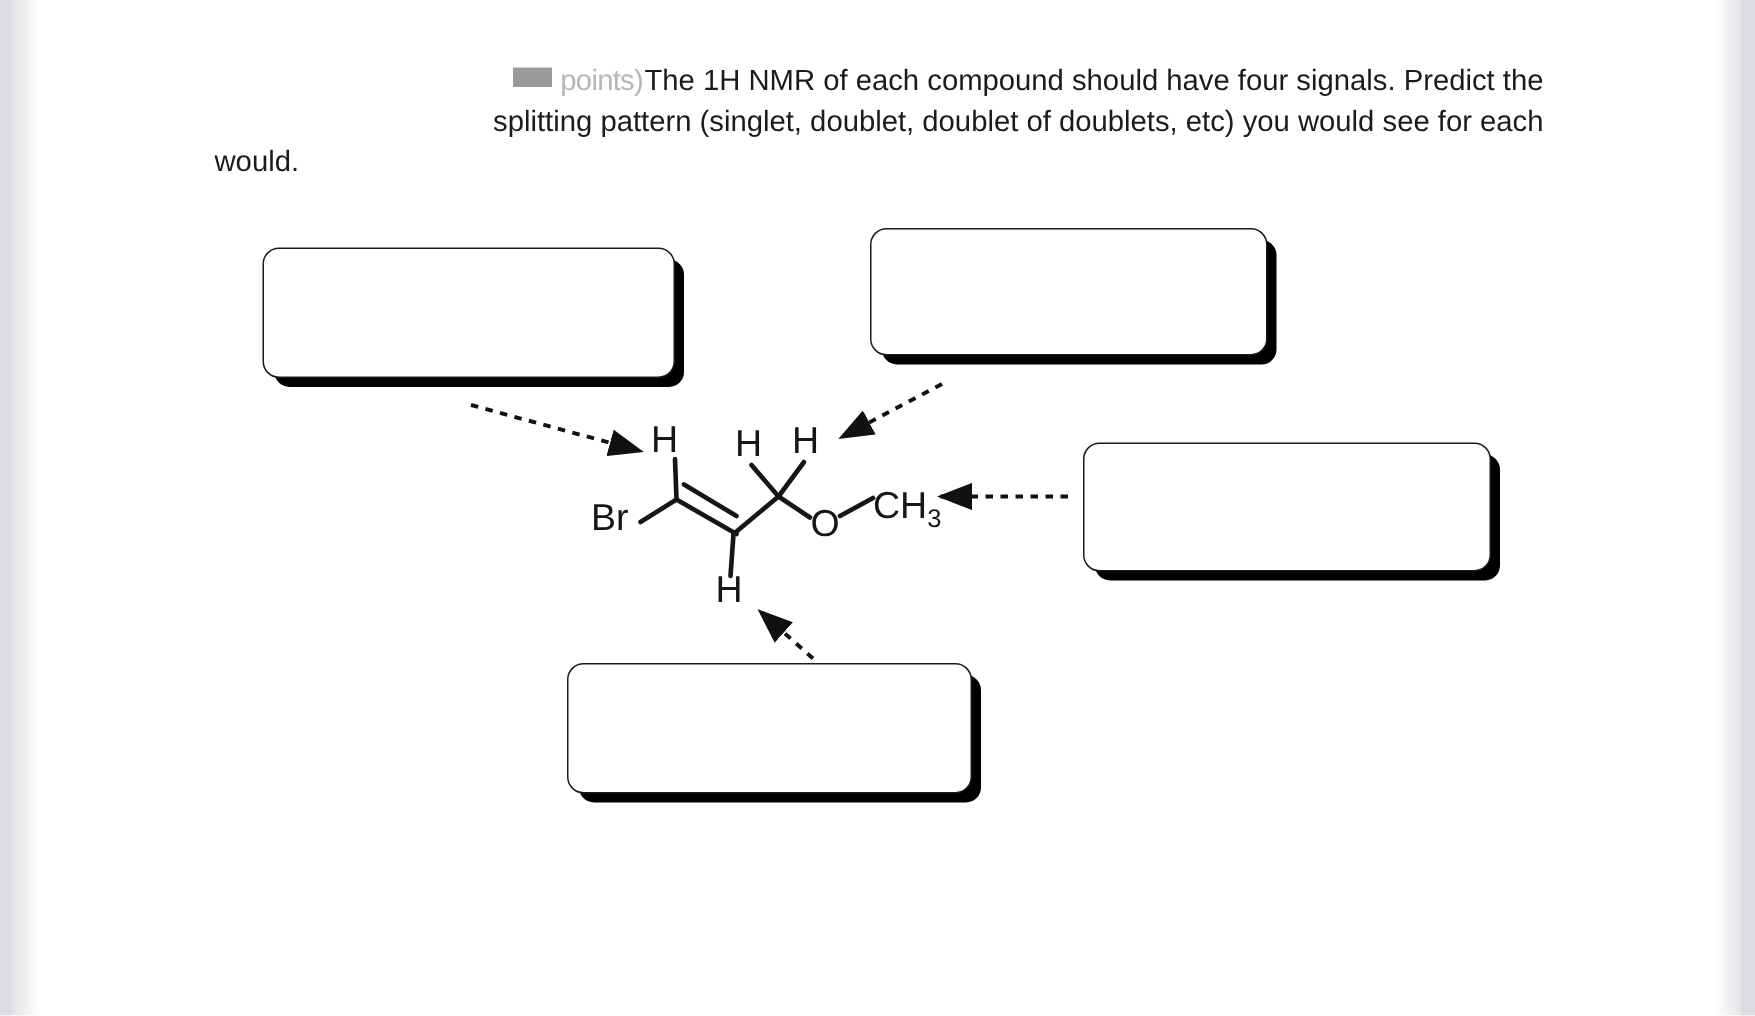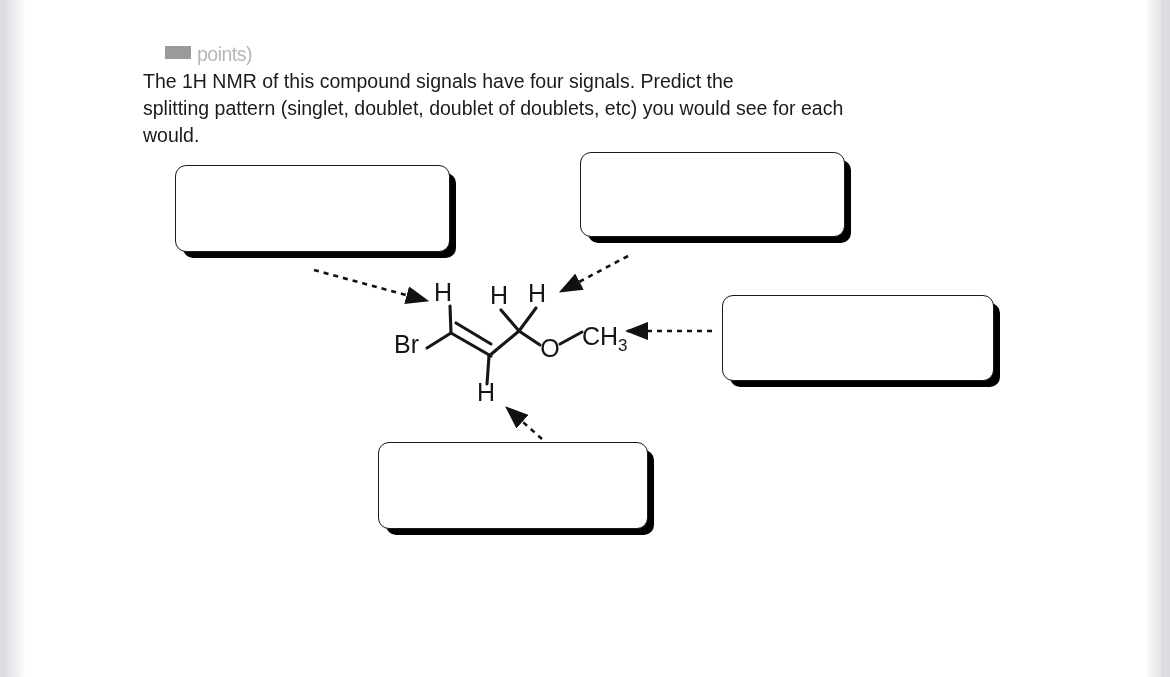--- a/index.html
+++ b/index.html
@@ -64,22 +64,21 @@
     color: #1b1b1b;
     text-align: justify;
     text-justify: inter-word;
   }
   #question-block .qline {
     display: block;
     white-space: nowrap;
   }
   #question-block .qline.justified {
     display: flex;
-    justify-content: center;
-    flex-direction: column;
+    justify-content: flex-end;
   }
   .redacted-mark {
     display: inline-block;
     width: 26px;
     height: 13px;
     background: #9a9a9a;
     vertical-align: 2px;
     margin-left: 22px;
     margin-right: 6px;
   }
@@ -122,24 +121,24 @@
 <body>
 
 <div id="screen">
 
   <div class="edge-strip edge-left"></div>
   <div class="edge-strip edge-right"></div>
 
   <div id="question-block">
     <span class="qline justified">
         <span><span class="redacted-mark"></span><span class="faded-points">points)</span></span>
-        <span>The 1H NMR of this compound signals have four signals.  Predict the</span>
+        <span>The 1H NMR of each compound should have four signals.  Predict the</span>
       </span>
     <span class="qline">
-        <span style="display:flex;justify-content:flex-start;width:886px">
+        <span style="display:flex;justify-content:flex-end;width:886px">
           <span>splitting pattern (singlet, doublet, doublet of doublets, etc) you would see for each</span>
         </span>
       </span>
     <span class="qline">would.</span>
   </div>
 
   <div class="answer-box" style="left:175px; top:165px; width:275px; height:87px;"></div>
 
   <div class="answer-box" style="left:580px; top:152px; width:265px; height:85px;"></div>
 

